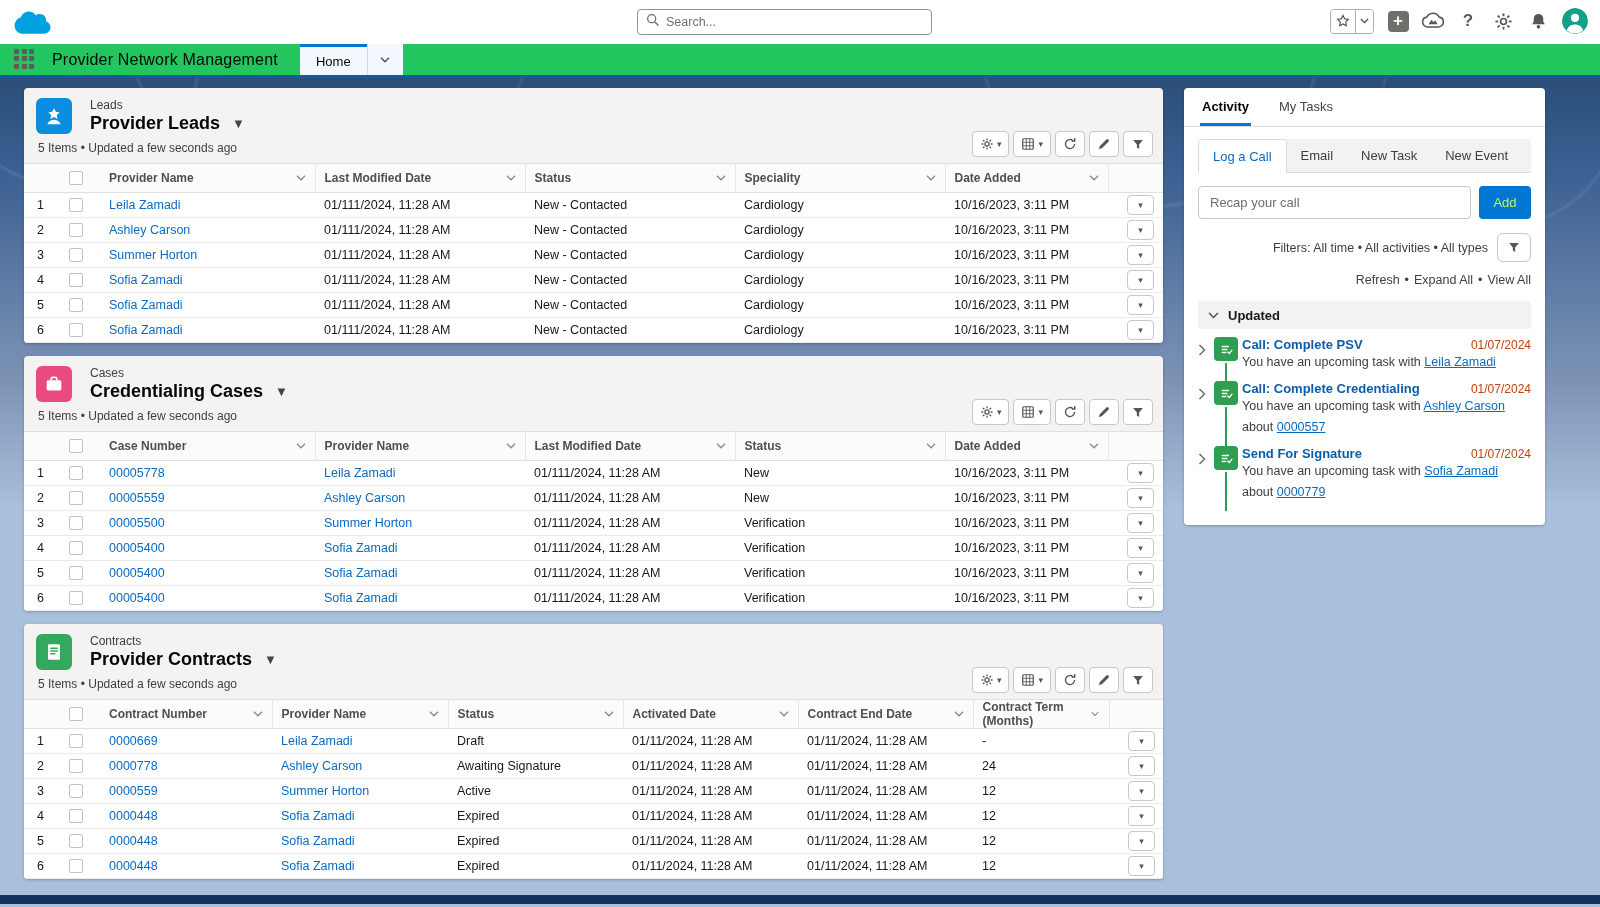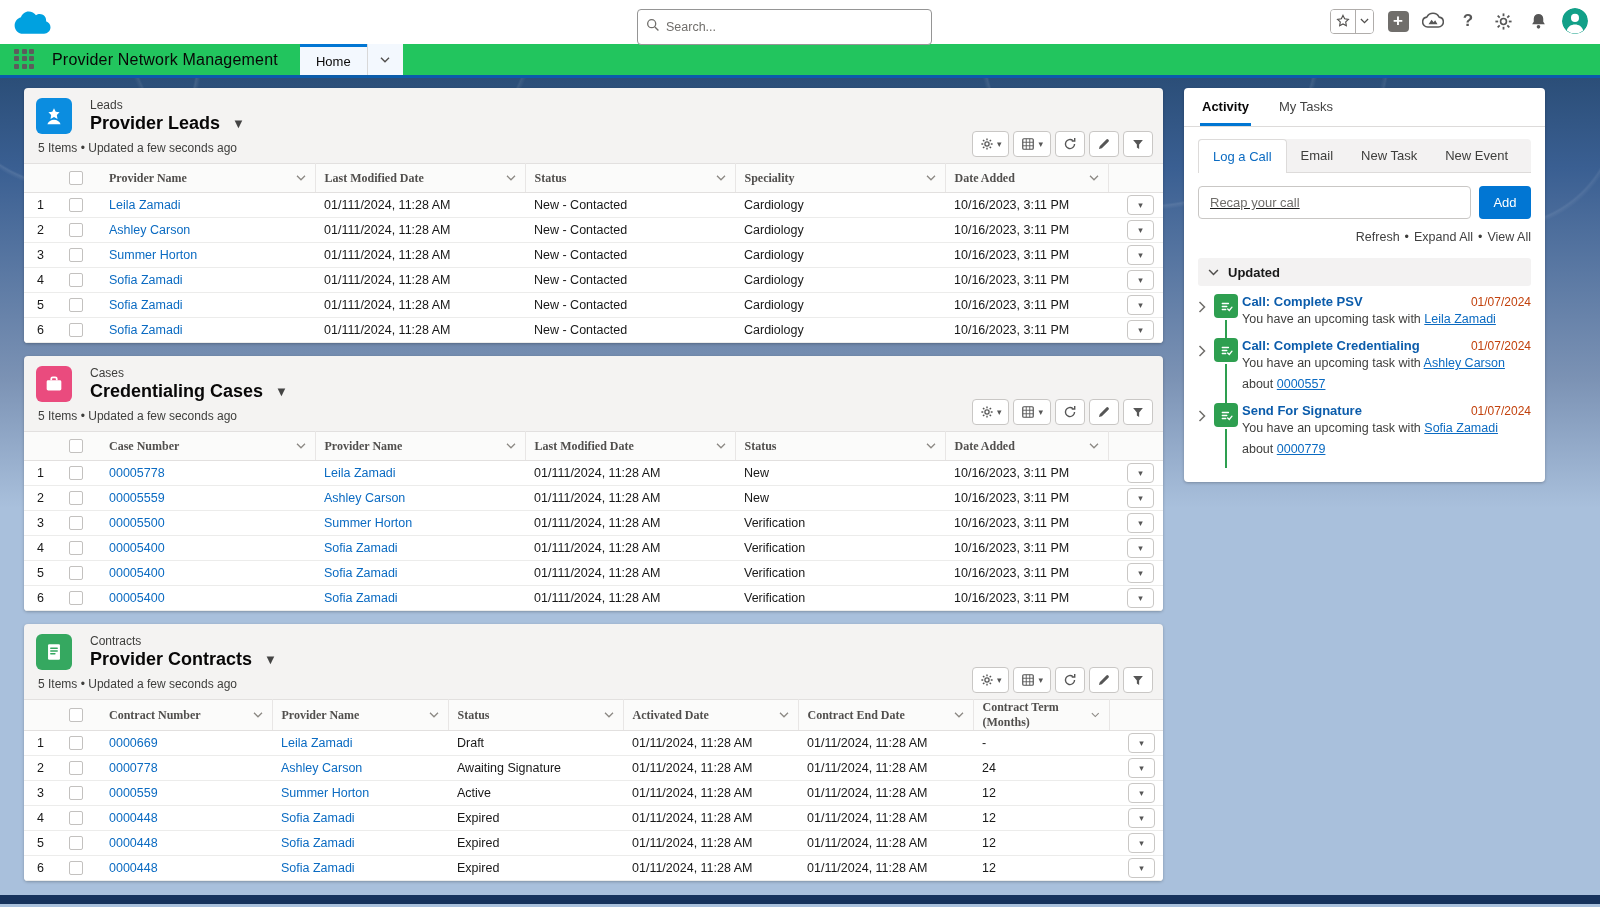--- a/index.html
+++ b/index.html
@@ -2,21 +2,21 @@
 <html><head>
 <meta charset="utf-8">
 <style>
   * { box-sizing: border-box; margin: 0; padding: 0; }
   html,body { width:1600px; height:907px; overflow:hidden; }
   body { font-family:"Liberation Sans", sans-serif; background:#a9c0dc; position:relative; }
 
   
   .topbar { height:44px; background:#fff; position:relative; }
   .sf-logo { position:absolute; left:12px; top:6px; }
-  .search-wrap { position:absolute; left:637px; top:9px; width:295px; height:36px; border:1px solid #959595; border-radius:4px; background:#fff; display:flex; align-items:center; padding:0 8px; gap:6px; }
+  .search-wrap { position:absolute; left:637px; top:9px; width:295px; height:26px; border:1px solid #959595; border-radius:4px; background:#fff; display:flex; align-items:center; padding:0 8px; gap:6px; }
   .search-wrap input { border:none; outline:none; flex:1; font-size:12.5px; color:#16325c; font-family:"Liberation Sans",sans-serif; }
   .search-wrap input::placeholder { color:#706e6b; }
   .top-icons { position:absolute; right:12px; top:8px; display:flex; align-items:center; gap:13px; }
   .fav-combo { display:flex; border:1px solid #b0adab; border-radius:4px; height:25px; overflow:hidden; }
   .fav-combo .seg { display:flex; align-items:center; justify-content:center; width:24px; background:#fff; cursor:pointer; }
   .fav-combo .seg + .seg { border-left:1px solid #b0adab; width:18px; }
   .ticon { width:22px; height:22px; display:flex; align-items:center; justify-content:center; cursor:pointer; }
   .plusbox { width:21px; height:21px; border-radius:4px; background:#706e6b; color:#fff; font-size:17px; line-height:19px; text-align:center; font-weight:700; }
   .qmark { font-size:17px; font-weight:700; color:#585858; }
   .avatar { width:26px; height:26px; border-radius:50%; overflow:hidden; }
@@ -53,41 +53,41 @@
   .card-title { font-size:18px; font-weight:700; color:#080707; }
   .title-caret { font-size:13px; color:#444; cursor:pointer; }
   .card-meta { font-size:12px; color:#3e3e3c; margin:7px 0 4px 2px; }
   .toolbar { position:absolute; right:10px; bottom:6px; display:flex; gap:4px; }
   .tbtn { display:flex; align-items:center; justify-content:center; gap:3px; height:26px; min-width:30px; padding:0 7px; background:#fff; border:1px solid #c9c7c5; border-radius:4px; cursor:pointer; }
   .tbtn .caret { font-size:9px; color:#565656; }
 
   table { width:100%; border-collapse:collapse; background:#fff; table-layout:fixed; }
   thead tr { background:#fbfbfa; }
   th { font-size:12px; font-weight:700; color:#514f4d; text-align:left; height:29px; padding:0 9px; border-bottom:1px solid #e2e0df; border-top:1px solid #e2e0df; }
-  th.datacol { border-right:1px solid #e8e6e5; cursor:pointer;font-family:Liberation Serif, serif; }
+  th.datacol { border-right:1px solid #e8e6e5; cursor:pointer; }
   .th-inner { display:flex; align-items:center; justify-content:space-between; }
   td { font-size:12.5px; color:#181818; height:25px; padding:0 9px; border-bottom:1px solid #ececeb; white-space:nowrap; overflow:hidden; }
   td.rownum { color:#181818; padding-left:13px; }
   a.cell-link { color:#0b6bc2; text-decoration:none; cursor:pointer; }
   .cbx { display:inline-block; width:14px; height:14px; border:1px solid #c3c1bf; border-radius:2px; background:#fff; cursor:pointer; vertical-align:middle; }
   .rowact-btn { width:27px; height:20px; border:1px solid #c9c7c5; border-radius:4px; background:#fff; color:#565656; font-size:9px; cursor:pointer; display:flex; align-items:center; justify-content:center; margin-left:auto; }
 
   
   .activity-card { background:#fff; border-radius:4px; box-shadow:0 1px 3px rgba(0,0,0,.25); padding-bottom:14px; }
   .act-tabs { display:flex; gap:26px; padding:0 16px; border-bottom:1px solid #dddbda; }
   .act-tab { font-size:13px; color:#444; padding:11px 2px 9px; cursor:pointer; border-bottom:3px solid transparent; }
   .act-tab.active { color:#080707; font-weight:700; border-bottom-color:#0176d3; }
   .composer { margin:12px 14px 0; }
   .subtabs { display:flex; background:#f3f2f2; border-bottom:1px solid #dddbda; border-radius:4px 4px 0 0; }
   .subtab { font-size:13px; color:#3e3e3c; padding:9px 14px; cursor:pointer; }
   .subtab.active { background:#fff; color:#0b6bc2; border:1px solid #dddbda; border-bottom:none; border-radius:4px 4px 0 0; margin-bottom:-1px; }
   .compose-row { display:flex; gap:8px; margin-top:13px; }
-  .compose-row input { flex:1; height:33px; border:1px solid #c9c7c5; border-radius:4px; padding:0 11px; font-size:13px; font-family:"Liberation Sans",sans-serif; color:#181818; outline:none;text-decoration:underline; }
+  .compose-row input { flex:1; height:33px; border:1px solid #c9c7c5; border-radius:4px; padding:0 11px; font-size:13px; font-family:"Liberation Sans",sans-serif; color:#181818; outline:none; }
   .compose-row input::placeholder { color:#706e6b; }
-  .add-btn { width:52px; height:33px; background:#0176d3; color:#ffffff; border:none; border-radius:4px; font-size:13px; cursor:pointer; font-family:"Liberation Sans",sans-serif; }
+  .add-btn { width:52px; height:33px; background:#0176d3; color:#bef264; border:none; border-radius:4px; font-size:13px; cursor:pointer; font-family:"Liberation Sans",sans-serif; }
   .filters-row { display:flex; align-items:center; justify-content:flex-end; gap:9px; margin-top:14px; font-size:12.5px; color:#3e3e3c; }
   .filter-btn { width:34px; height:29px; background:#fff; border:1px solid #c9c7c5; border-radius:6px; display:flex; align-items:center; justify-content:center; cursor:pointer; }
   .links-row { display:flex; justify-content:flex-end; align-items:center; gap:5px; margin-top:11px; font-size:12.5px; }
   .links-row a { color:#404040; text-decoration:none; cursor:pointer; }
   .links-row .dot { color:#3e3e3c; }
   .section-bar { margin:14px 14px 8px; background:#f3f2f2; border-radius:3px; height:28px; display:flex; align-items:center; gap:9px; padding:0 10px; cursor:pointer; }
   .section-bar .label { font-size:13px; font-weight:700; color:#181818; }
   .timeline { margin:0 14px; }
   .tl-item { display:flex; gap:4px; }
   .tl-chev { width:12px; padding-top:5px; cursor:pointer; flex:none; }
@@ -775,20 +775,28 @@
       <div class="composer">
         <div class="subtabs">
           <span class="subtab active">Log a Call</span>
           <span class="subtab">Email</span>
           <span class="subtab">New Task</span>
           <span class="subtab">New Event</span>
         </div>
         <div class="compose-row">
           <input type="text" placeholder="Recap your call" style="">
           <button class="add-btn">Add</button>
+        </div>
+        <div class="filters-row">
+          <span>Filters: All time • All activities • All types</span>
+          <span class="filter-btn">
+            <svg width="14" height="13" viewBox="0 0 16 16">
+                <path d="M2 2.5h12L9.4 7.9v5.6l-2.8-1.7V7.9z" fill="#565656"></path>
+              </svg>
+          </span>
         </div>
         <div class="links-row">
           <a>Refresh</a>
             <span class="dot">•</span>
           <a>Expand All</a>
             <span class="dot">•</span>
           <a>View All</a>
         </div>
       </div>
       <div class="section-bar">

